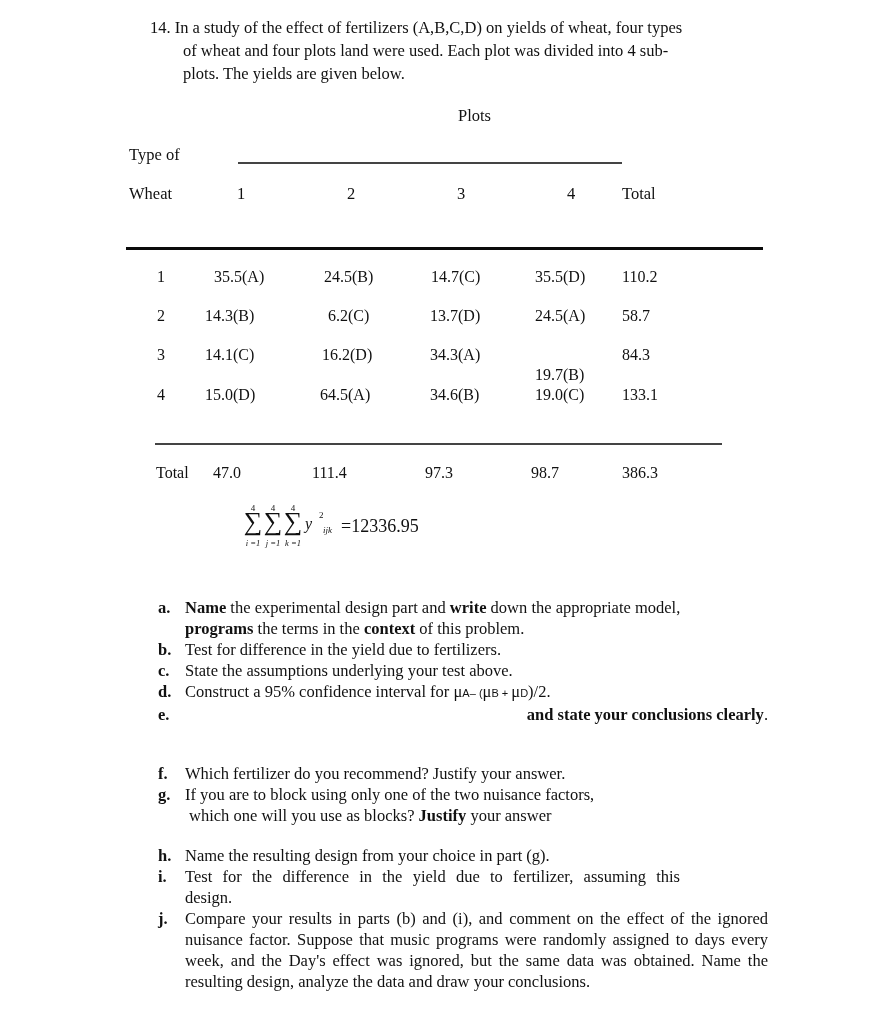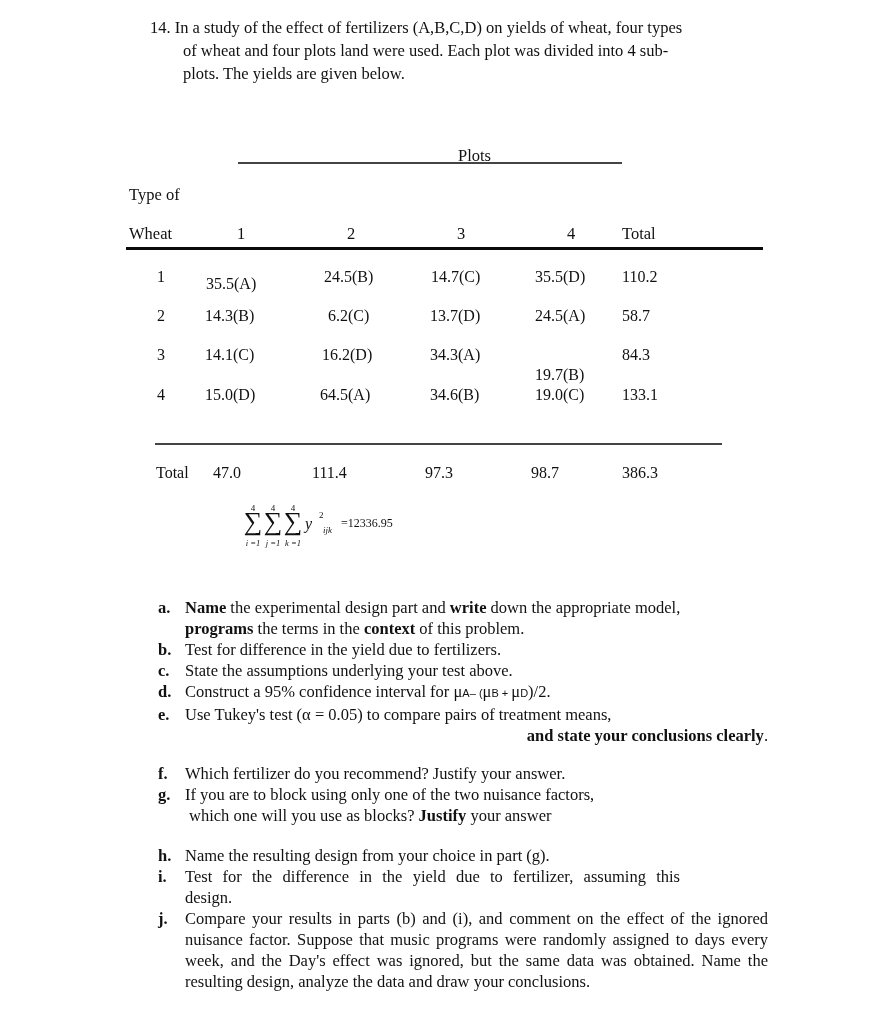--- a/index.html
+++ b/index.html
@@ -9,21 +9,21 @@
     }
     body {
       width: 889px;
       height: 1024px;
       position: relative;
       overflow: hidden;
       font-family: "Liberation Serif", "DejaVu Serif", serif;
       color: #111;
       font-size: 16.5px;
     }
-    .abs { position: absolute; white-space: nowrap; margin-top: 40px; }
+    .abs { position: absolute; white-space: nowrap; }
     .intro {
       position: absolute;
       left: 150px;
       top: 16px;
       width: 610px;
       line-height: 23px;
       font-size: 16.5px;
     }
     .intro .line { display: block; white-space: nowrap; }
     .intro .indent { padding-left: 33px; }
@@ -45,21 +45,21 @@
       top: 0;
       width: 20px;
       text-align: center;
     }
     .sigma-top { position: absolute; top: 0; left: 0; width: 20px; text-align: center; font-size: 9px; }
     .sigma { position: absolute; top: 6px; left: 0; width: 20px; text-align: center; font-size: 26px; line-height: 26px; }
     .sigma-bot { position: absolute; top: 35px; left: -4px; width: 28px; text-align: center; font-size: 8.5px; font-style: italic; }
     .y-var { position: absolute; left: 62px; top: 12px; font-style: italic; font-size: 16px; }
     .y-sup { position: absolute; left: 76px; top: 7px; font-size: 9px; }
     .y-sub { position: absolute; left: 80px; top: 22px; font-size: 9px; font-style: italic; }
-    .eq { position: absolute; left: 98px; top: 13px; font-size: 12px; }
+    .eq { position: absolute; left: 98px; top: 13px; font-size: 18px; }
 
     .qlist {
       position: absolute;
       left: 158px;
       width: 610px;
       font-size: 16.5px;
       line-height: 21px;
     }
     .qitem { position: relative; padding-left: 27px; }
     .qletter { position: absolute; left: 0; top: 0; font-weight: bold; }
@@ -83,21 +83,21 @@
 <div class="abs" style="left:237px; top:184px;">1</div>
 <div class="abs" style="left:347px; top:184px;">2</div>
 <div class="abs" style="left:457px; top:184px;">3</div>
 <div class="abs" style="left:567px; top:184px;">4</div>
 <div class="abs" style="left:622px; top:184px;">Total</div>
 
 <div class="hline thick" style="left:126px; top:247px; width:637px; height:3px;"></div>
 
 <div>
   <div class="cell" style="left:157px; top:268px;">1</div>
-  <div class="cell" style="left:206px; top:268px;margin-top:7px;">35.5(A)</div>
+  <div class="cell" style="left:214px; top:268px;">35.5(A)</div>
   <div class="cell" style="left:324px; top:268px;">24.5(B)</div>
   <div class="cell" style="left:431px; top:268px;">14.7(C)</div>
   <div class="cell" style="left:535px; top:268px;">35.5(D)</div>
   <div class="cell" style="left:622px; top:268px;">110.2</div>
 </div>
 
 <div>
   <div class="cell" style="left:157px; top:307px;">2</div>
   <div class="cell" style="left:205px; top:307px;">14.3(B)</div>
   <div class="cell" style="left:328px; top:307px;">6.2(C)</div>
@@ -174,21 +174,20 @@
   <div class="qitem">
     <span class="qletter">c.</span>
     <span>State the assumptions underlying your test above.</span>
   </div>
   <div class="qitem">
     <span class="qletter">d.</span>
     <span>Construct a 95% confidence interval for </span><span>μ</span><span class="mu-sub">A</span><span class="mu-sub">– (</span><span>μ</span><span class="mu-sub">B</span><span class="mu-sub"> </span><span class="mu-sub">+ </span><span>μ</span><span class="mu-sub">D</span><span>)/2.</span>
   </div>
   <div class="qitem">
     <span class="qletter">e.</span>
-    <div>Use Tukey's test (α = 0.05) to compare pairs of treatment means,</div>
     <div style="padding-left:4px;text-align:right;"><b>and state your conclusions clearly</b><span>.</span></div>
   </div>
 </div>
 
 <div class="qlist" style="top:763px;">
   <div class="qitem">
     <span class="qletter">f.</span>
     <span>Which fertilizer do you recommend? Justify your answer.</span>
   </div>
   <div class="qitem">

